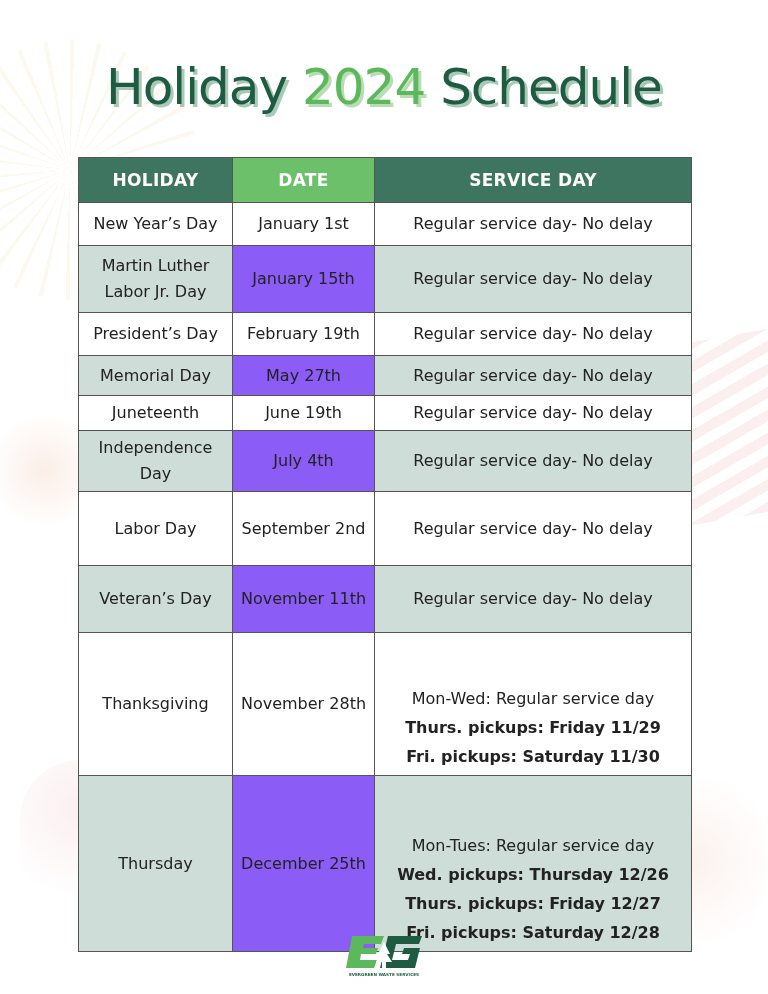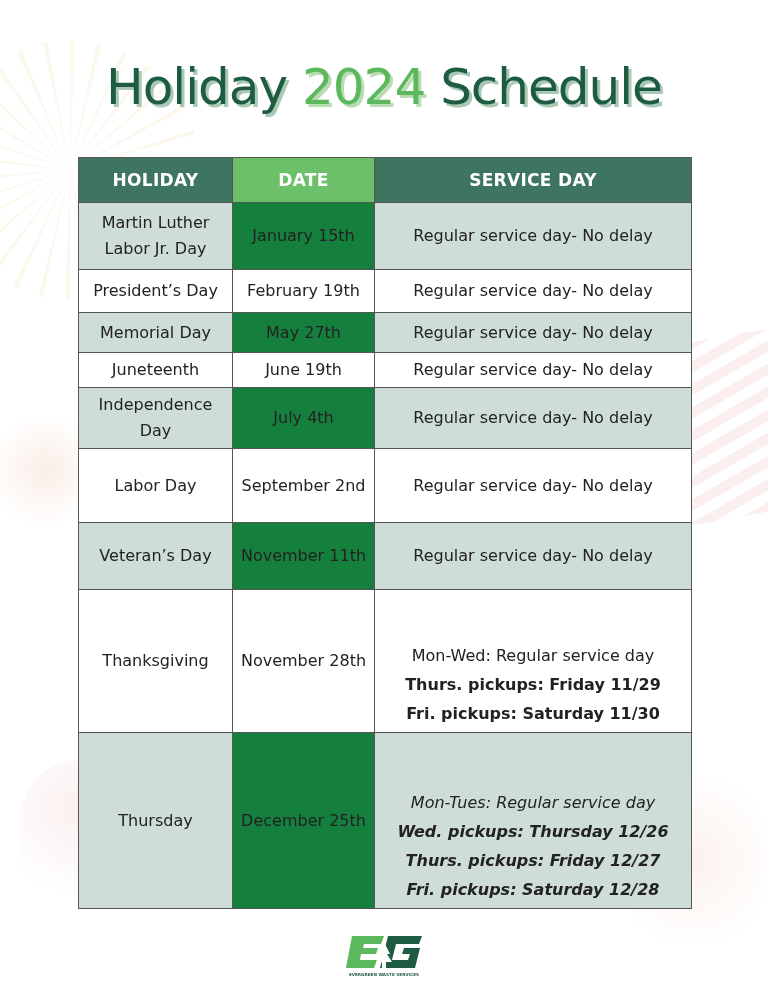--- a/index.html
+++ b/index.html
@@ -49,21 +49,21 @@
       padding: 4px 6px; line-height: 26px;
     }
     table.schedule th {
       height: 36px; color: #ffffff; font-size: 17px; font-weight: bold; letter-spacing: 0.3px;
       background: #3d7560;
     }
     table.schedule th.date-col { background: #6cc06a; }
     col.c1 { width: 154px; } col.c2 { width: 142px; } col.c3 { width: 317px; }
     tr.white td { background: #ffffff; }
     tr.tint td { background: #cfddd8; }
-    tr.tint td.date-cell { background: #15803d; }
+    tr.tint td.date-cell { background: #8b5cf6; }
     tr.white td.date-cell { background: #ffffff; }
     .bold-line { font-weight: bold; display: block; line-height: 29px; }
     .plain-line { display: block; line-height: 29px; margin-top: 47px; }
     .logo {
       position: absolute; left: 344px; top: 934px; width: 80px; height: 44px;
     }
   </style>
 </head>
 <body>
 
@@ -86,20 +86,25 @@
       <col class="c3">
     </colgroup>
   <thead>
     <tr>
       <th>HOLIDAY</th>
       <th class="date-col">DATE</th>
       <th>SERVICE DAY</th>
     </tr>
   </thead>
   <tbody>
+    <tr class="white" style="height:43px">
+      <td>New Year’s Day</td>
+      <td class="date-cell">January 1st</td>
+      <td>Regular service day- No delay</td>
+    </tr>
     <tr class="tint" style="height:67px">
       <td>Martin Luther Labor Jr. Day</td>
       <td class="date-cell">January 15th</td>
       <td>Regular service day- No delay</td>
     </tr>
     <tr class="white" style="height:43px">
       <td>President’s Day</td>
       <td class="date-cell">February 19th</td>
       <td>Regular service day- No delay</td>
     </tr>
@@ -133,21 +138,21 @@
       <td class="date-cell">November 28th</td>
       <td>
         <span class="plain-line">Mon-Wed: Regular service day</span>
         <span class="bold-line">Thurs. pickups: Friday 11/29</span>
         <span class="bold-line">Fri. pickups: Saturday 11/30</span>
       </td>
     </tr>
     <tr class="tint" style="height:161px">
       <td>Thursday</td>
       <td class="date-cell">December 25th</td>
-      <td style="vertical-align:top; padding-top:8px;font-style:italic;">
+      <td style="vertical-align:top; padding-top:8px;">
         <span class="plain-line">Mon-Tues: Regular service day</span>
         <span class="bold-line">Wed. pickups: Thursday 12/26</span>
         <span class="bold-line">Thurs. pickups: Friday 12/27</span>
         <span class="bold-line">Fri. pickups: Saturday 12/28</span>
       </td>
     </tr>
   </tbody>
 </table>
 
 <div class="logo">

